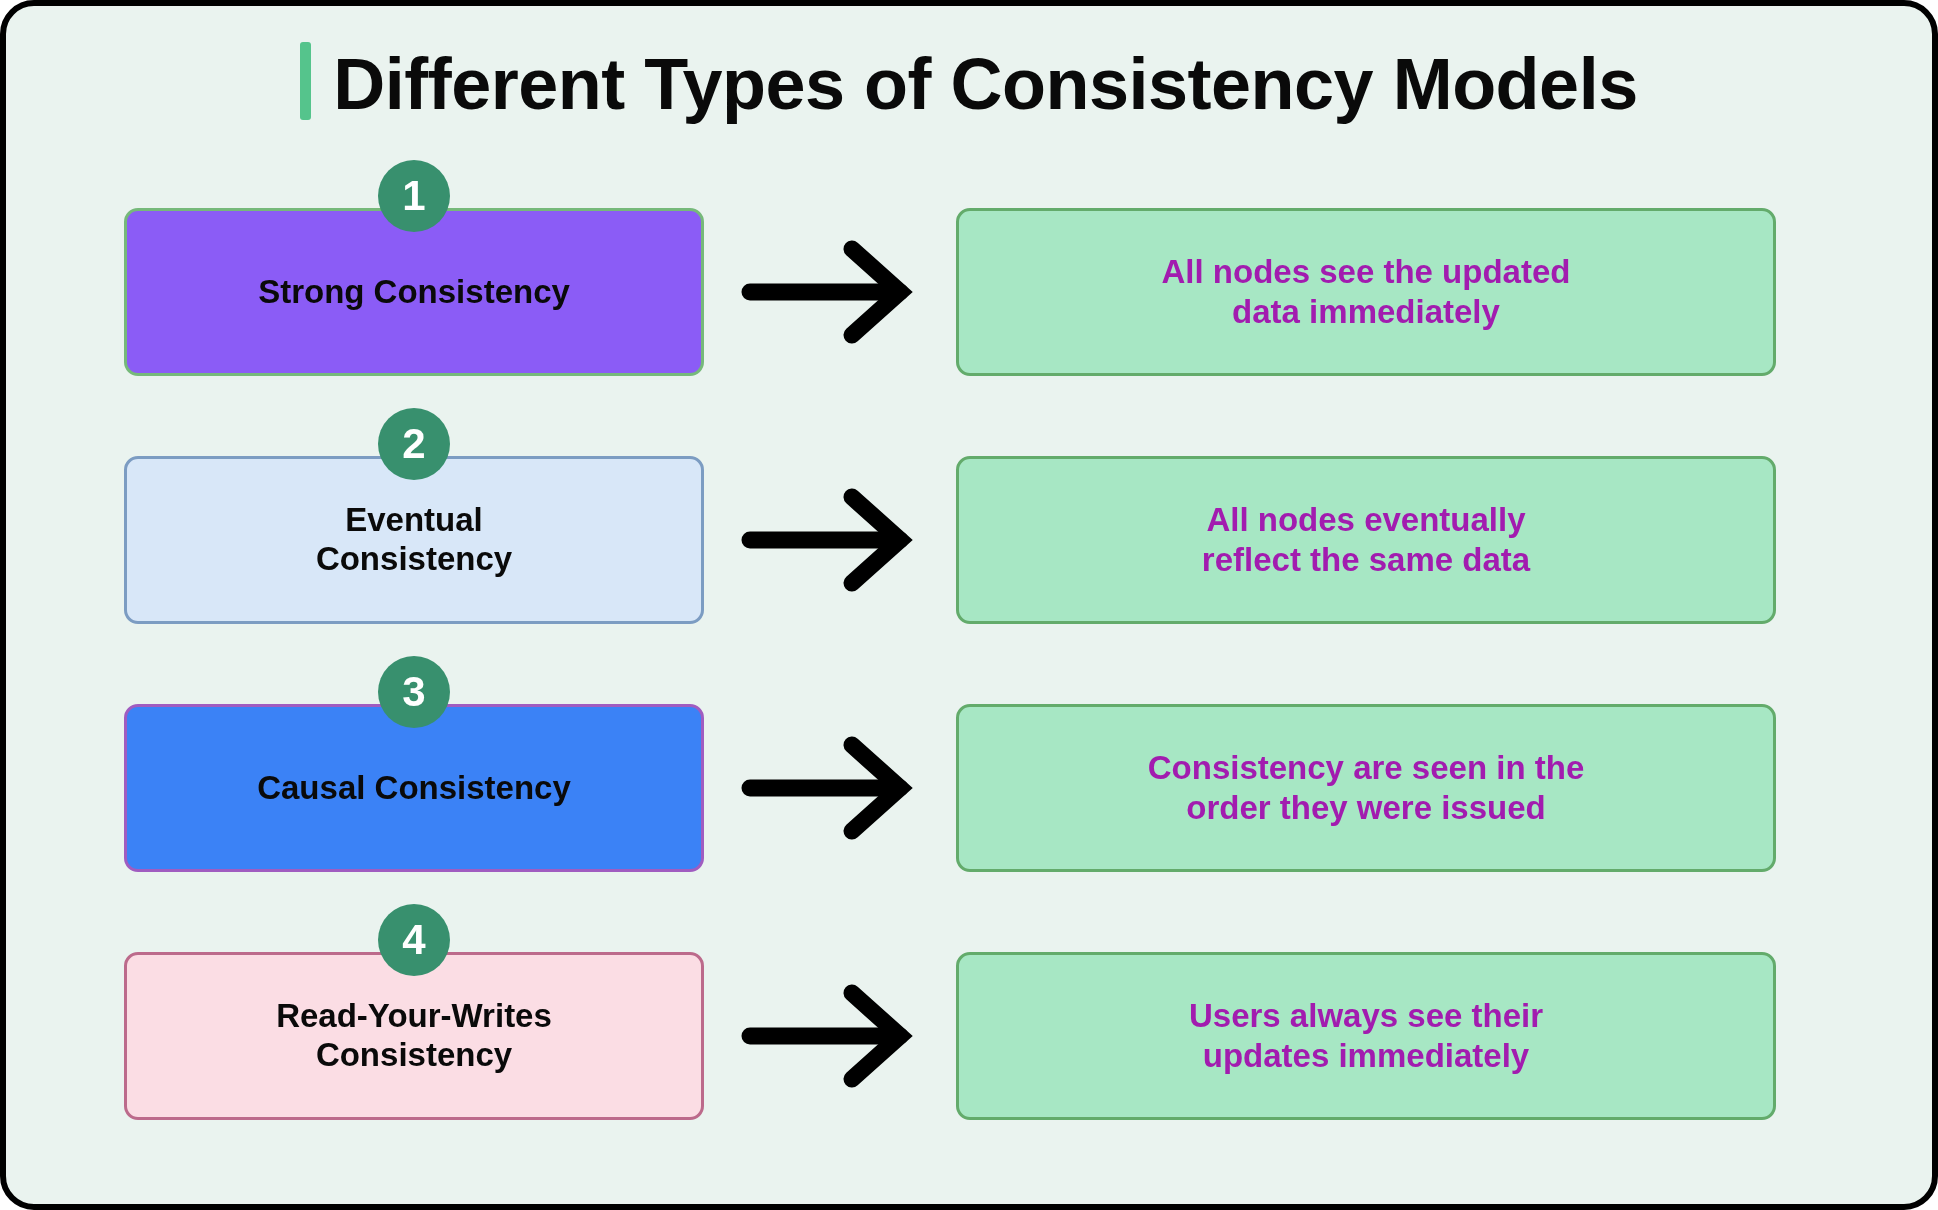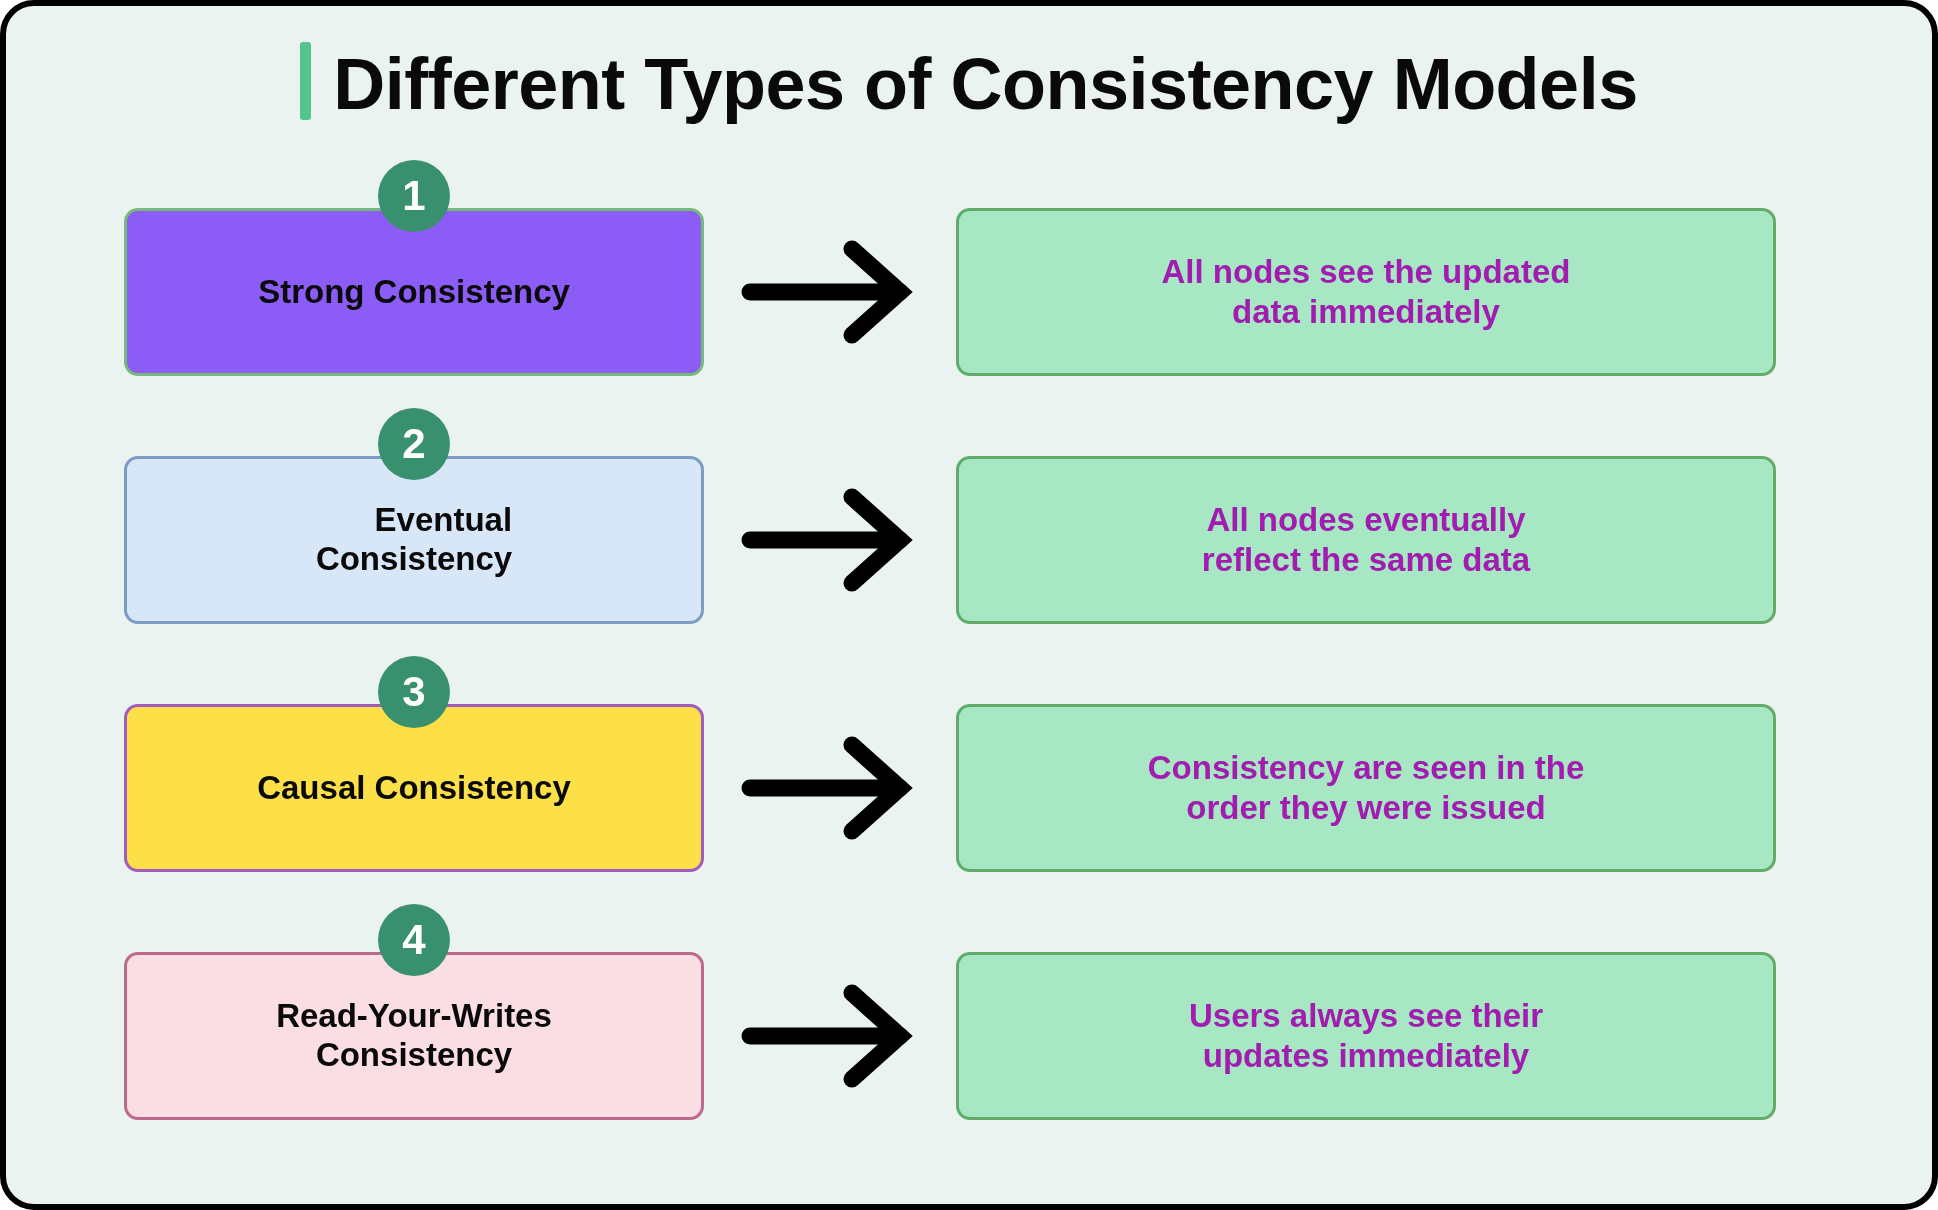--- a/index.html
+++ b/index.html
@@ -87,22 +87,22 @@
   }
   .left-card .label {
     font-size: 33px;
     font-weight: 700;
     color: #0a0a0a;
     line-height: 1.18;
   }
 
   
   .c-green  { background: #8b5cf6; border-color: #76b97a; }
-  .c-blue   { background: #d8e7f8; border-color: #7c9cc2; text-align: right; }
-  .c-purple { background: #fde047; border-color: #a05cc0; }
+  .c-blue   { background: #d8e7f8; border-color: #7c9cc2; }
+  .c-purple { background: #3b82f6; border-color: #a05cc0; }
   .c-pink   { background: #fbdde4; border-color: #bc6a8b; }
 
   
   .badge {
     position: absolute;
     left: 50%;
     top: -48px;
     transform: translateX(-50%);
     width: 72px;
     height: 72px;

